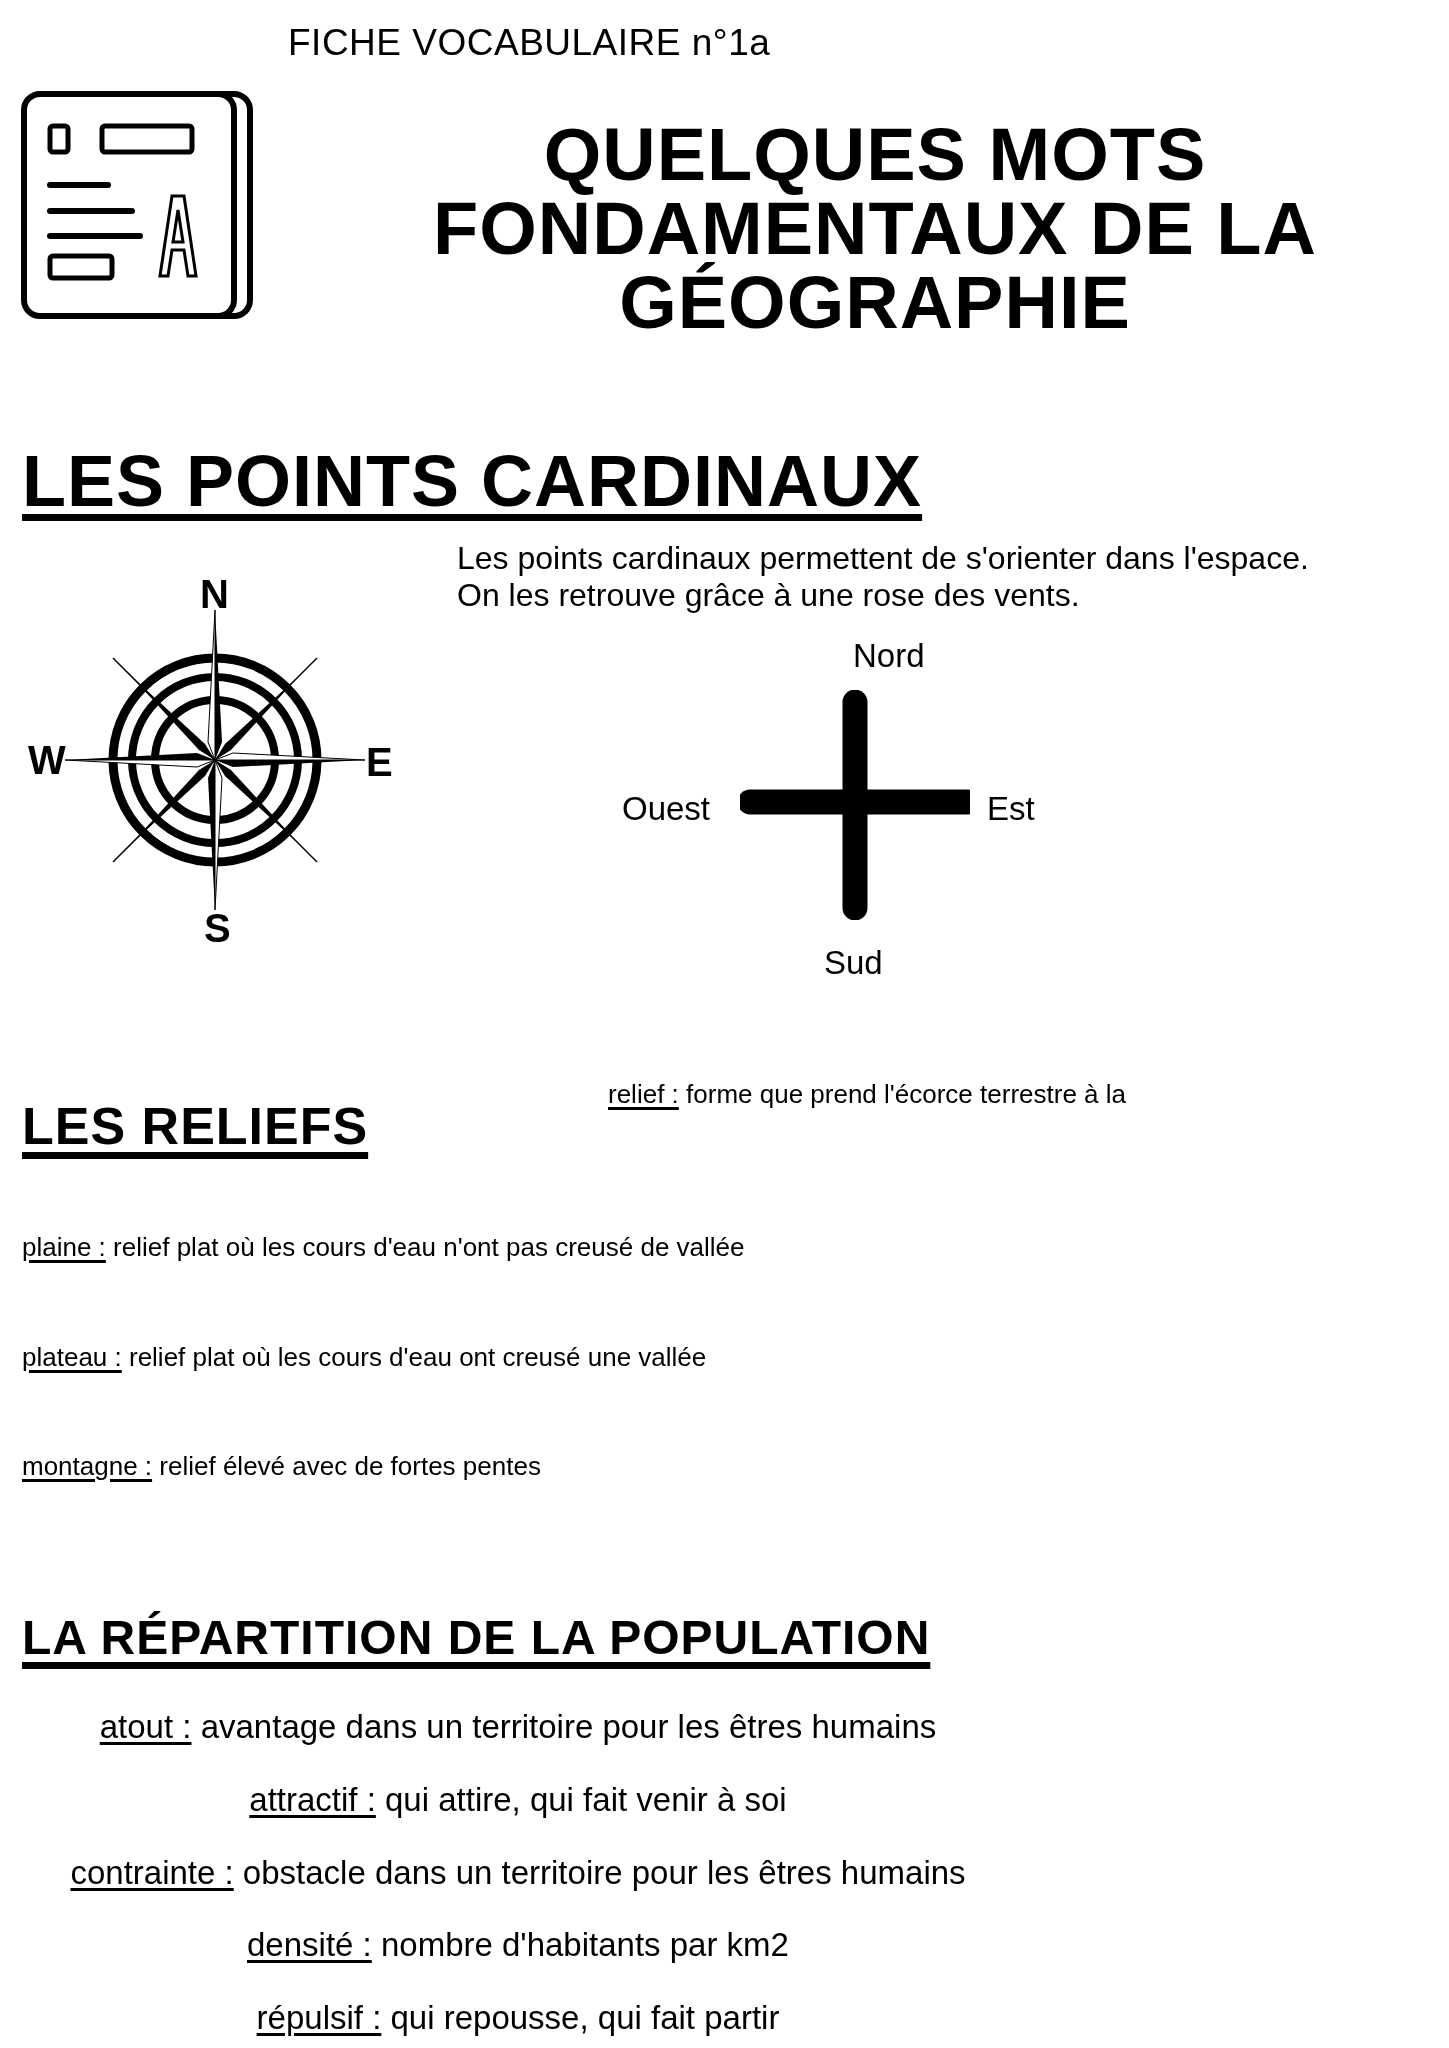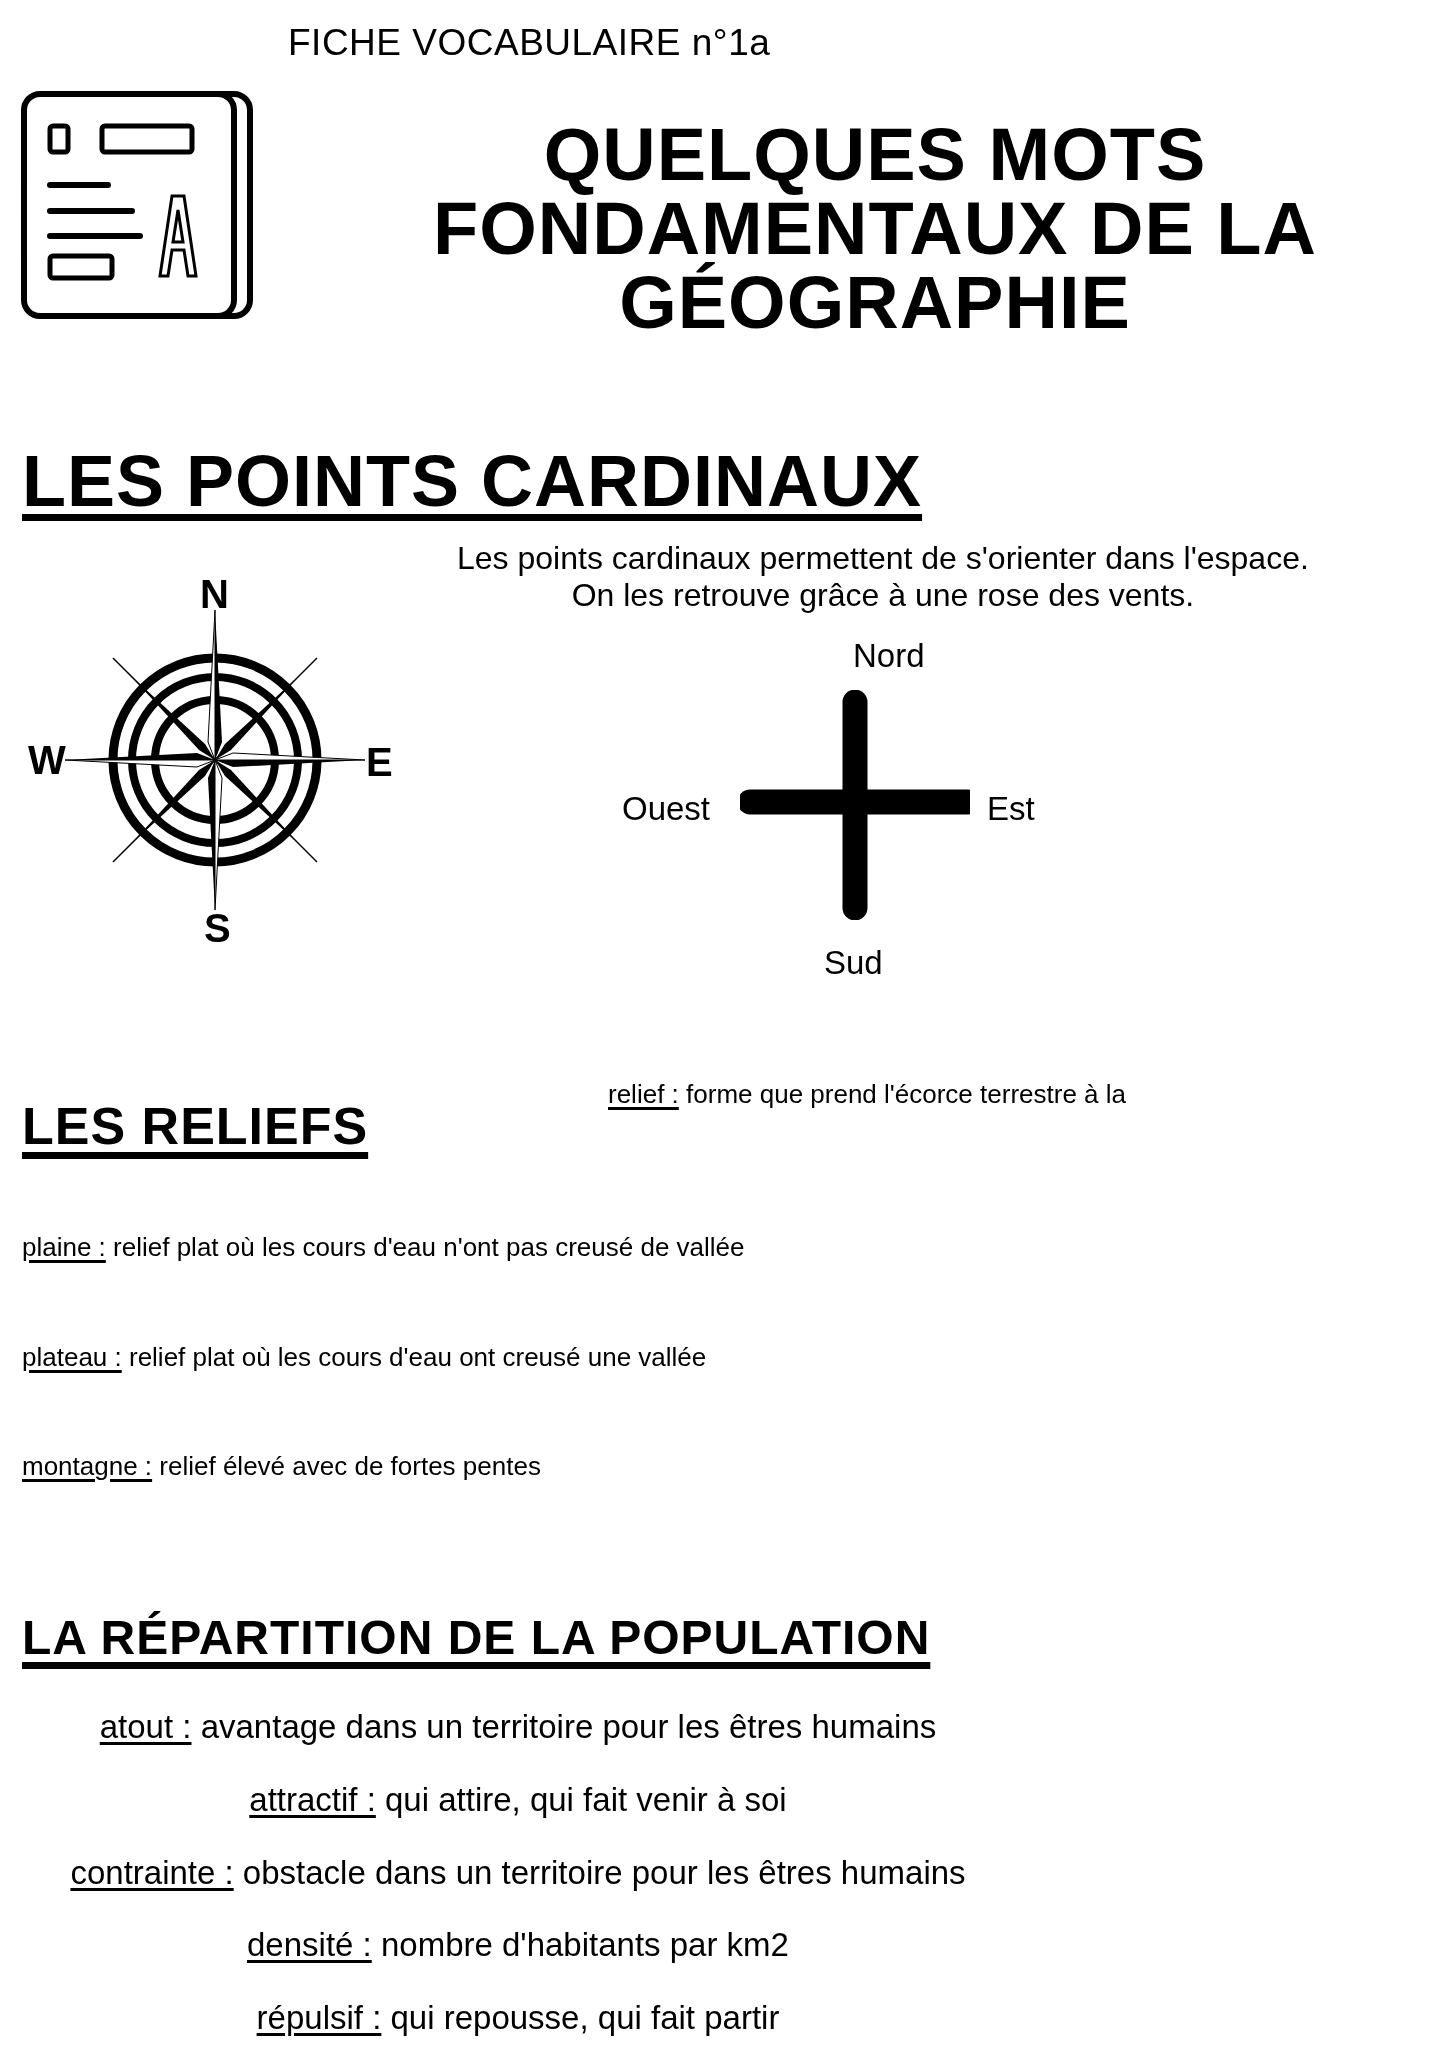--- a/index.html
+++ b/index.html
@@ -5,21 +5,21 @@
   html,body{margin:0;padding:0;background:#fff;}
   body{width:1449px;height:2048px;position:relative;overflow:hidden;color:#000;font-family:"Liberation Sans",sans-serif;}
   .abs{position:absolute;}
   .fiche{left:288px;top:22px;font-size:37px;font-weight:normal;letter-spacing:0.5px;white-space:nowrap;}
   .main-title{left:300px;width:1150px;top:118px;text-align:center;font-size:74px;font-weight:bold;line-height:74px;letter-spacing:1px;}
   .main-title div{height:74px;}
   .h2{font-weight:bold;text-decoration:underline;text-decoration-thickness:7px;text-underline-offset:8px;white-space:nowrap;letter-spacing:1px;}
   .h2.pc{left:22px;top:440px;font-size:72px;}
   .h2.rel{left:22px;top:1068px;font-size:52px;margin-top:28px;}
   .h2.rep{left:22px;top:1610px;font-size:48px;}
-  .para{left:457px;top:540px;font-size:32px;line-height:37px;white-space:nowrap;text-align:center;}
+  .para{left:457px;top:540px;font-size:32px;line-height:37px;white-space:nowrap;}
   .cdir{font-size:33px;white-space:nowrap;}
   .term{text-decoration:underline;text-decoration-thickness:3px;text-underline-offset:4px;}
   .def{font-size:26px;white-space:nowrap;line-height:38px;}
   .center-list{left:0;width:1449px;}
   .center-list .row{position:absolute;left:0;width:1296px;text-align:center;font-size:33px;}
   .center-list .row span.wrap{display:inline-block;margin-left:-260px;}
 </style>
 </head>
 <body>
 

